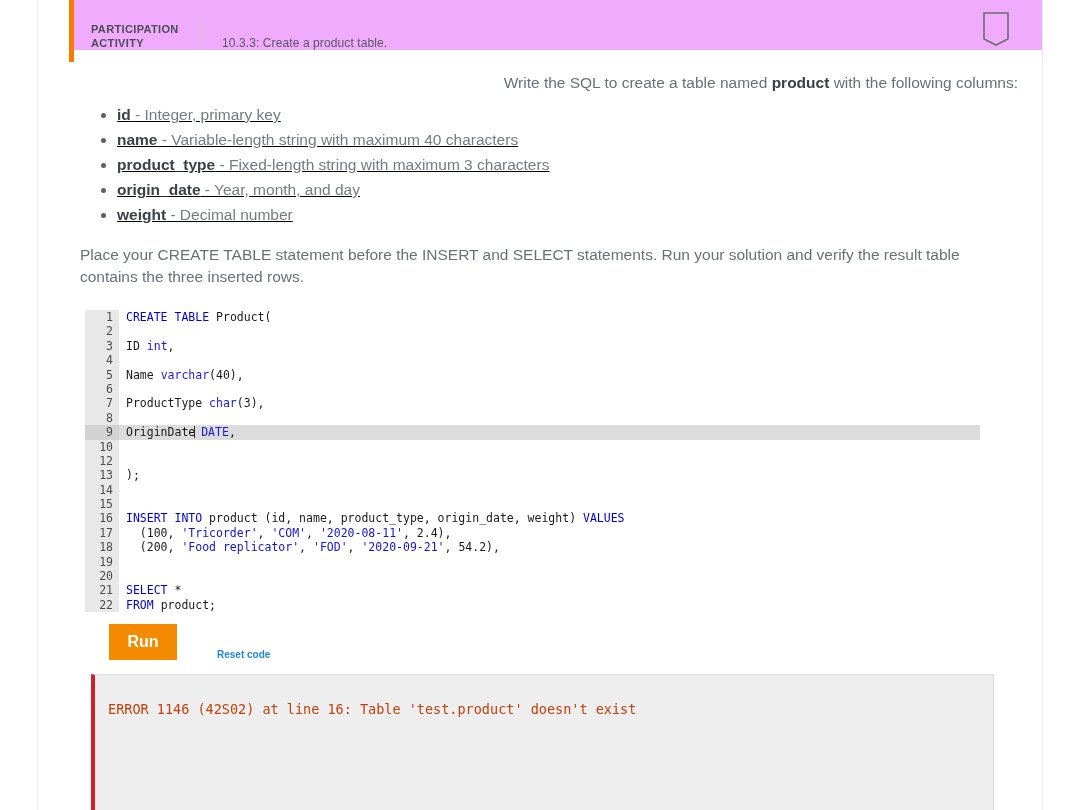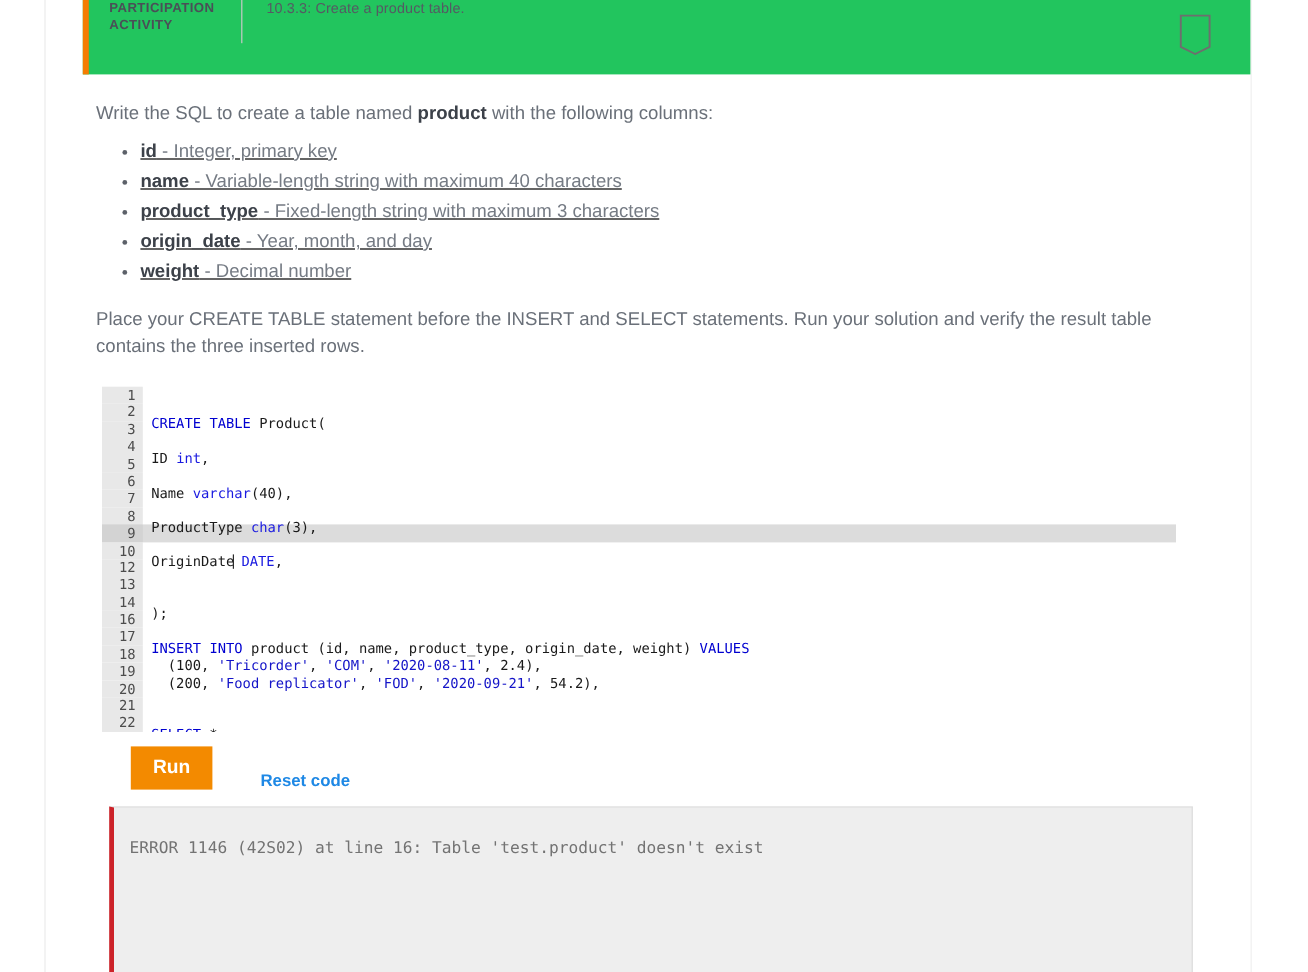--- a/index.html
+++ b/index.html
@@ -38,24 +38,24 @@
     left: 69px;
     top: 0;
     width: 973px;
     height: 810px;
     background: #ffffff;
   }
 
   
   .activity-header {
     position: relative;
-    height: 62px;
-    background: #22c55e;
+    height: 50px;
+    background: #f0abfc;
     display: flex;
-    align-items: flex-start;
+    align-items: flex-end;
     box-sizing: border-box;
   }
   .header-accent-bar {
     position: absolute;
     left: 0;
     top: 0;
     width: 5px;
     height: 62px;
     background: #f57c00;
   }
@@ -94,20 +94,21 @@
     padding: 0 24px 0 11px;
     box-sizing: border-box;
   }
   .prose {
     color: #6a7079;
     font-size: 15.5px;
     line-height: 22px;
   }
   .intro-line {
     margin: 22px 0 0 0;
+    text-align: right;
   }
   .intro-line b,
   .col-name {
     color: #3c4149;
     font-weight: bold;
   }
   ul.col-list {
     margin: 12px 0 0 0;
     padding-left: 37px;
     list-style: disc;
@@ -150,21 +151,20 @@
     background: #e8e8e8;
     color: #4c4c4c;
     text-align: right;
     padding-right: 6px;
     box-sizing: border-box;
     user-select: none;
   }
   .code-text {
     padding-left: 7px;
     color: #1a1a1a;
-    margin-top: 24px;
   }
   .kw   { color: #0000d0; }
   .typ  { color: #1a1ae0; }
   .str  { color: #1414c8; }
   .caret {
     display: inline-block;
     width: 1px;
     height: 12px;
     background: #2b2b2b;
     vertical-align: -2px;
@@ -186,21 +186,21 @@
     font-weight: bold;
     border: none;
     width: 68px;
     height: 36px;
     cursor: pointer;
     font-family: "Liberation Sans", sans-serif;
   }
   .reset-link {
     margin-left: 40px;
     color: #1e88e5;
-    font-size: 14px;
+    font-size: 10px;
     font-weight: bold;
     cursor: pointer;
     text-decoration: none;
   }
 
   
   .output-panel {
     margin-top: 14px;
     margin-left: 11px;
     width: 903px;
@@ -209,21 +209,21 @@
     border-left: 4px solid #cc2229;
     border-top: 1px solid #e0e0e0;
     border-right: 1px solid #dcdcdc;
     box-sizing: border-box;
     overflow: hidden;
   }
   .output-text {
     margin: 26px 0 0 13px;
     font-family: "DejaVu Sans Mono", monospace;
     font-size: 13.5px;
-    color: #737373;
+    color: #c2410c;
     white-space: pre;
   }
 </style>
 </head>
 <body>
 
 <div class="page-rule-left"></div>
 <div class="page-rule-right"></div>
 
 <div class="activity-card">
@@ -265,20 +265,21 @@
         <div class="code-row"><span class="gutter">4</span><span class="code-text"></span></div>
         <div class="code-row"><span class="gutter">5</span><span class="code-text">Name <span class="typ">varchar</span>(40),</span></div>
         <div class="code-row"><span class="gutter">6</span><span class="code-text"></span></div>
         <div class="code-row"><span class="gutter">7</span><span class="code-text">ProductType <span class="typ">char</span>(3),</span></div>
         <div class="code-row"><span class="gutter">8</span><span class="code-text"></span></div>
         <div class="code-row active"><span class="gutter">9</span><span class="code-text">OriginDate<span class="caret"></span> <span class="typ">DATE</span>,</span></div>
         <div class="code-row"><span class="gutter">10</span><span class="code-text"></span></div>
         <div class="code-row"><span class="gutter">12</span><span class="code-text"></span></div>
         <div class="code-row"><span class="gutter">13</span><span class="code-text">);</span></div>
         <div class="code-row"><span class="gutter">14</span><span class="code-text"></span></div>
+        <div class="code-row"><span class="gutter">15</span><span class="code-text"></span></div>
         <div class="code-row"><span class="gutter">16</span><span class="code-text"><span class="kw">INSERT</span> <span class="kw">INTO</span> product (id, name, product_type, origin_date, weight) <span class="kw">VALUES</span></span></div>
         <div class="code-row"><span class="gutter">17</span><span class="code-text">  (100, <span class="str">'Tricorder'</span>, <span class="str">'COM'</span>, <span class="str">'2020-08-11'</span>, 2.4),</span></div>
         <div class="code-row"><span class="gutter">18</span><span class="code-text">  (200, <span class="str">'Food replicator'</span>, <span class="str">'FOD'</span>, <span class="str">'2020-09-21'</span>, 54.2),</span></div>
         <div class="code-row"><span class="gutter">19</span></div>
         <div class="code-row"><span class="gutter">20</span><span class="code-text"></span></div>
         <div class="code-row"><span class="gutter">21</span><span class="code-text"><span class="kw">SELECT</span> *</span></div>
         <div class="code-row"><span class="gutter">22</span><span class="code-text"><span class="kw">FROM</span> product;</span></div>
       </div>
 
     <div class="button-row">

